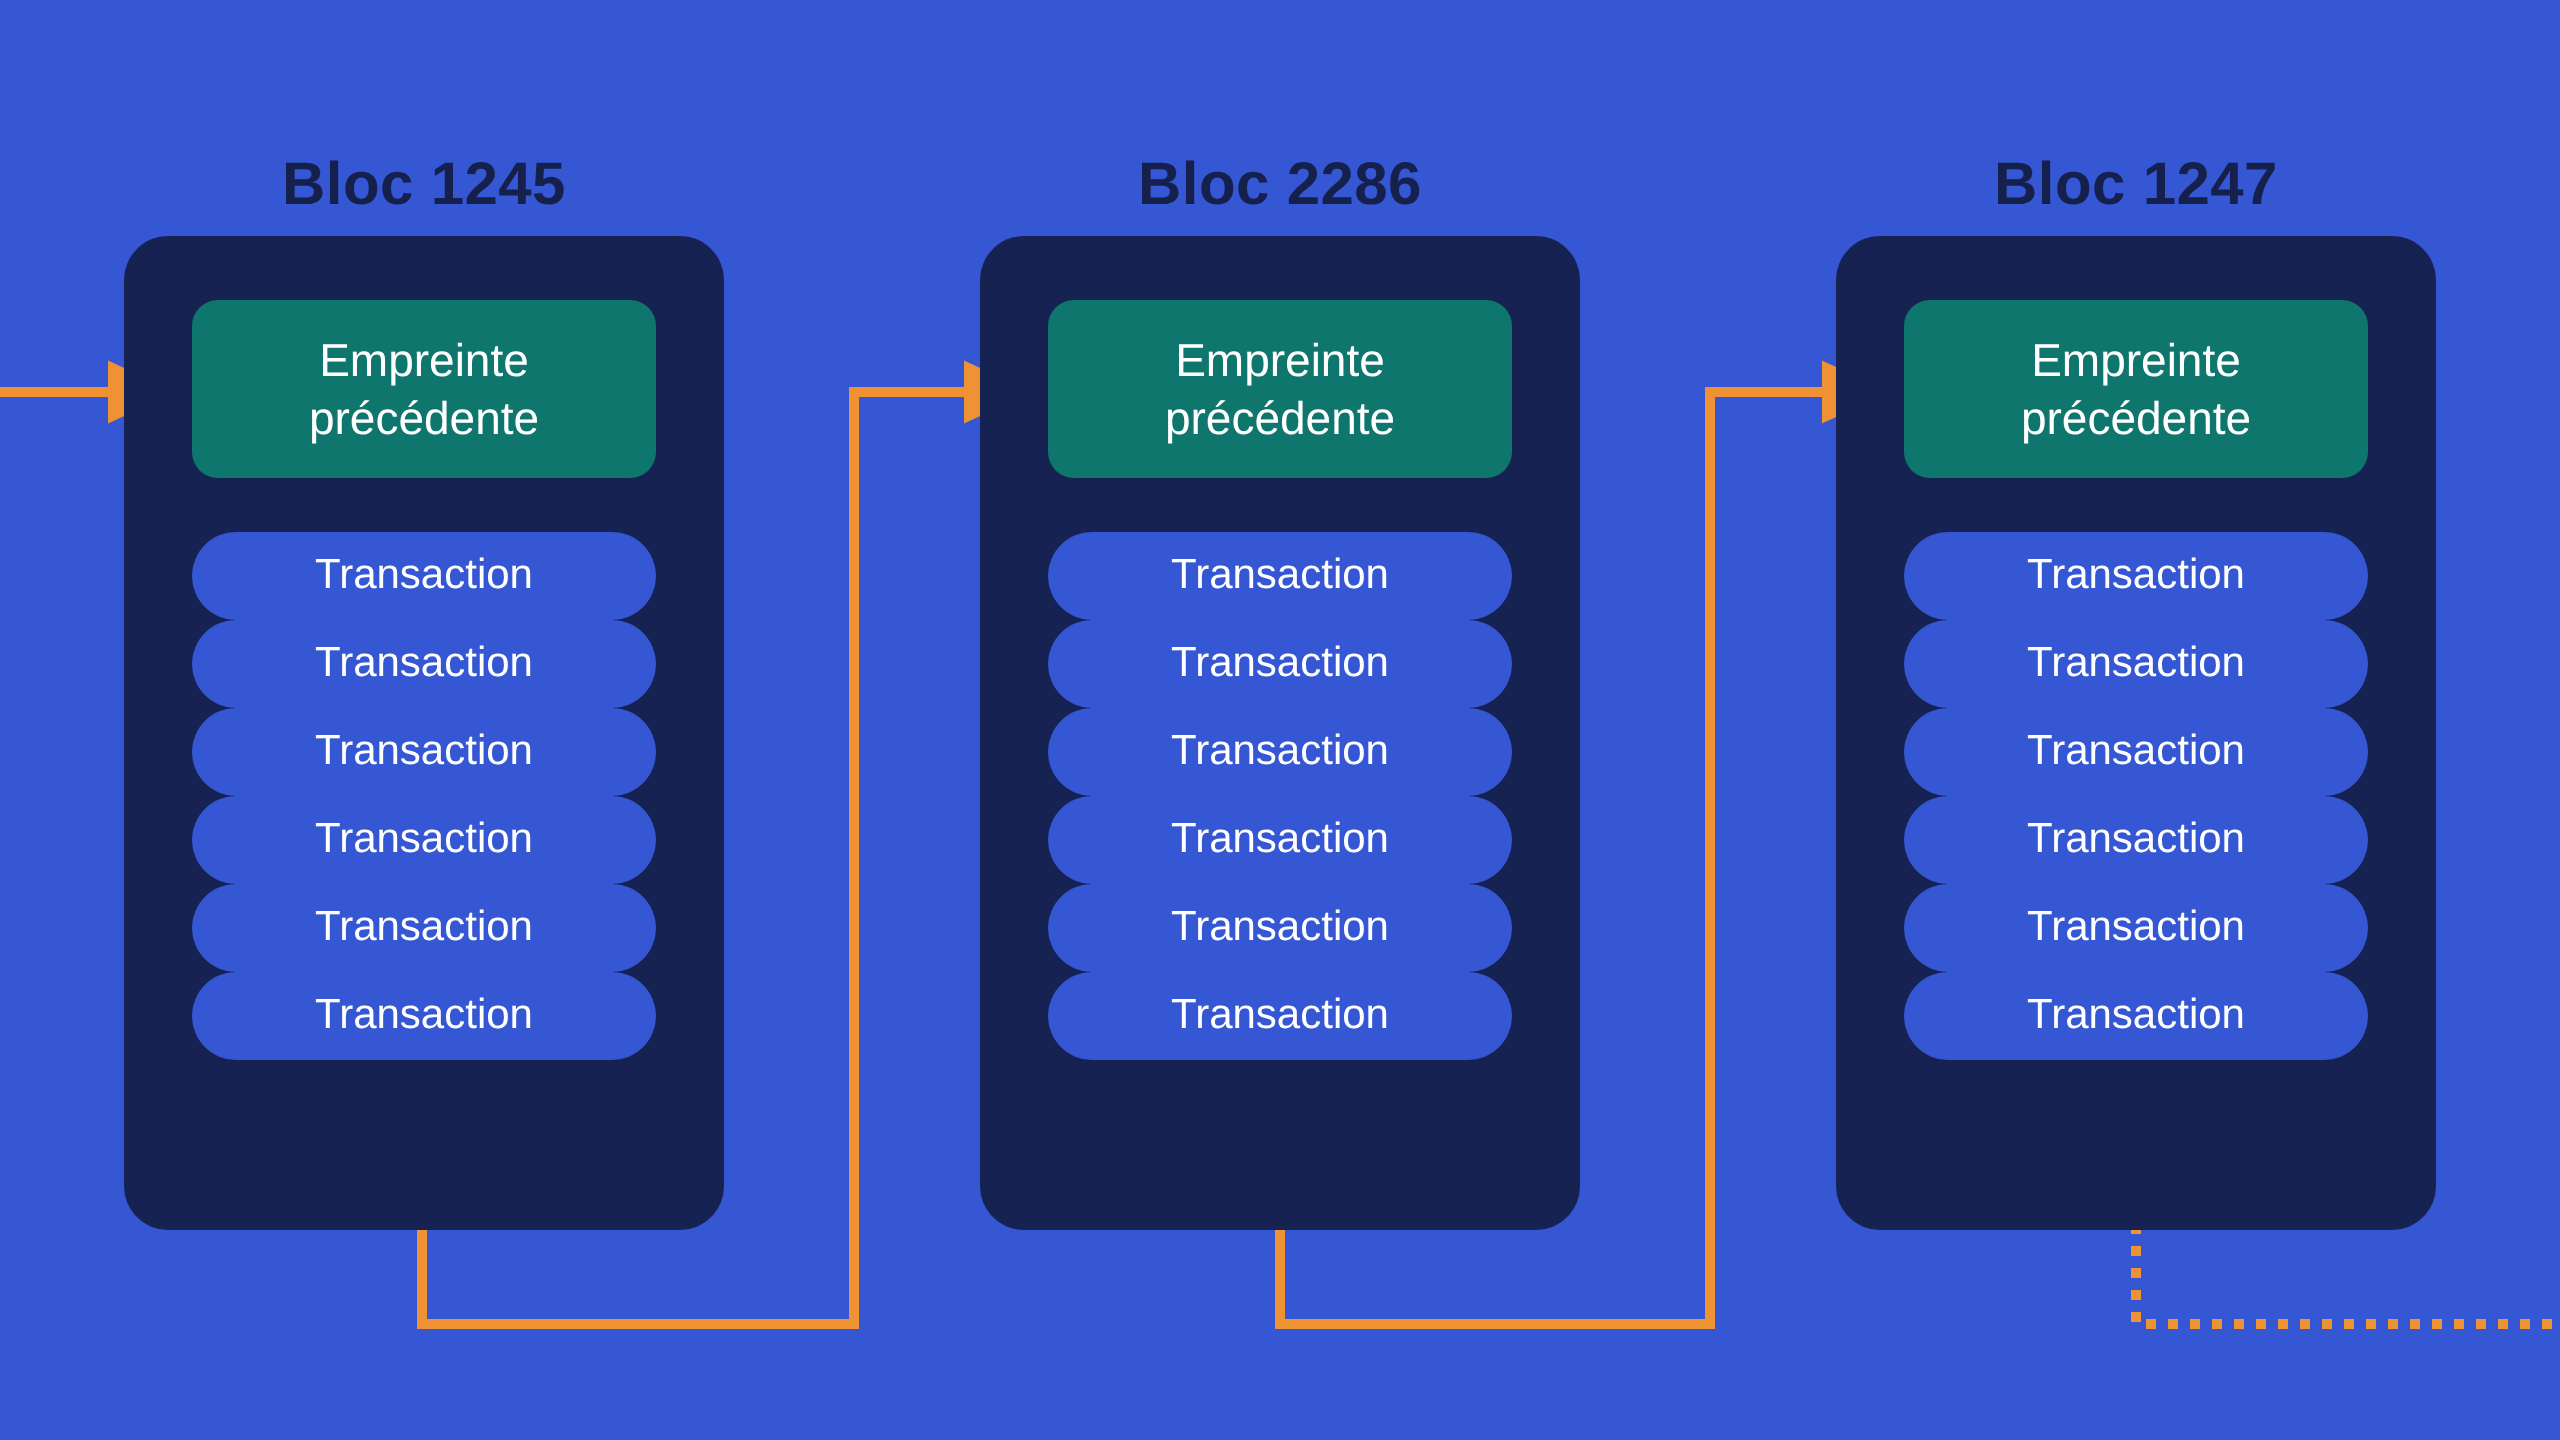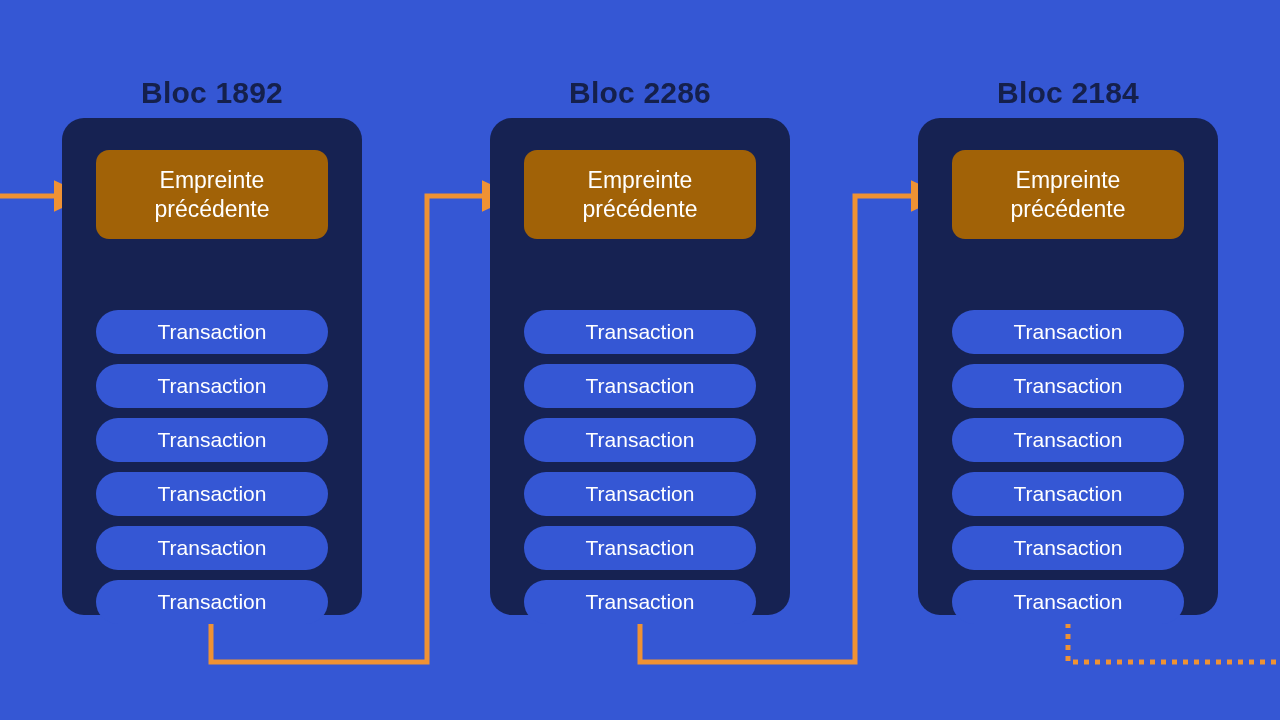--- a/index.html
+++ b/index.html
@@ -40,39 +40,37 @@
     left:0; top:42px;
     width:100%;
     height:497px;
     background:#162252;
     border-radius:22px;
   }
   .hash-box {
     position:absolute;
     left:34px; top:32px;
     width:232px; height:89px;
-    background:#a16207;
+    background:#0f766e;
     border-radius:13px;
     display:flex;
     align-items:center;
     justify-content:center;
     text-align:center;
     color:#ffffff;
     font-size:23px;
     line-height:1.26;
     z-index:3;
   }
   .tx-list {
     position:absolute;
     left:34px; top:148px;
     width:232px;
     display:flex;
     flex-direction:column;
-    gap:10px;
-    margin-top:44px;
   }
   .tx-pill {
     height:44px;
     background:#3557d4;
     border-radius:22px;
     display:flex;
     align-items:center;
     justify-content:center;
     color:#ffffff;
     font-size:21px;
@@ -102,21 +100,21 @@
     <g>
       <path d="M 640 612 L 640 662 L 855 662 L 855 196 L 943 196" stroke="#ef9234" stroke-width="5" fill="none" stroke-linecap="butt" stroke-linejoin="miter" marker-end="url(#arrowhead)"></path>
     </g>
 
     <g>
       <path d="M 1068 612 L 1068 662 L 1285 662" stroke="#ef9234" stroke-width="5" fill="none" stroke-dasharray="5 6" stroke-linecap="butt"></path>
     </g>
   </svg>
 
   <div class="block-group" style="left:62px; top:76px; width:300px;">
-    <div class="block-title">Bloc 1892</div>
+    <div class="block-title">Bloc 1245</div>
     <div class="block-panel"></div>
     <div class="hash-box" style="top:74px;">
       <span>
         <span>Empreinte</span><br>
         <span>précédente</span>
       </span>
     </div>
     <div class="tx-list" style="top:190px;">
       <div class="tx-pill">Transaction</div>
       <div class="tx-pill">Transaction</div>
@@ -140,21 +138,21 @@
       <div class="tx-pill">Transaction</div>
       <div class="tx-pill">Transaction</div>
       <div class="tx-pill">Transaction</div>
       <div class="tx-pill">Transaction</div>
       <div class="tx-pill">Transaction</div>
       <div class="tx-pill">Transaction</div>
     </div>
   </div>
 
   <div class="block-group" style="left:918px; top:76px; width:300px;">
-    <div class="block-title">Bloc 2184</div>
+    <div class="block-title">Bloc 1247</div>
     <div class="block-panel"></div>
     <div class="hash-box" style="top:74px;">
       <span>
         <span>Empreinte</span><br>
         <span>précédente</span>
       </span>
     </div>
     <div class="tx-list" style="top:190px;">
       <div class="tx-pill">Transaction</div>
       <div class="tx-pill">Transaction</div>

